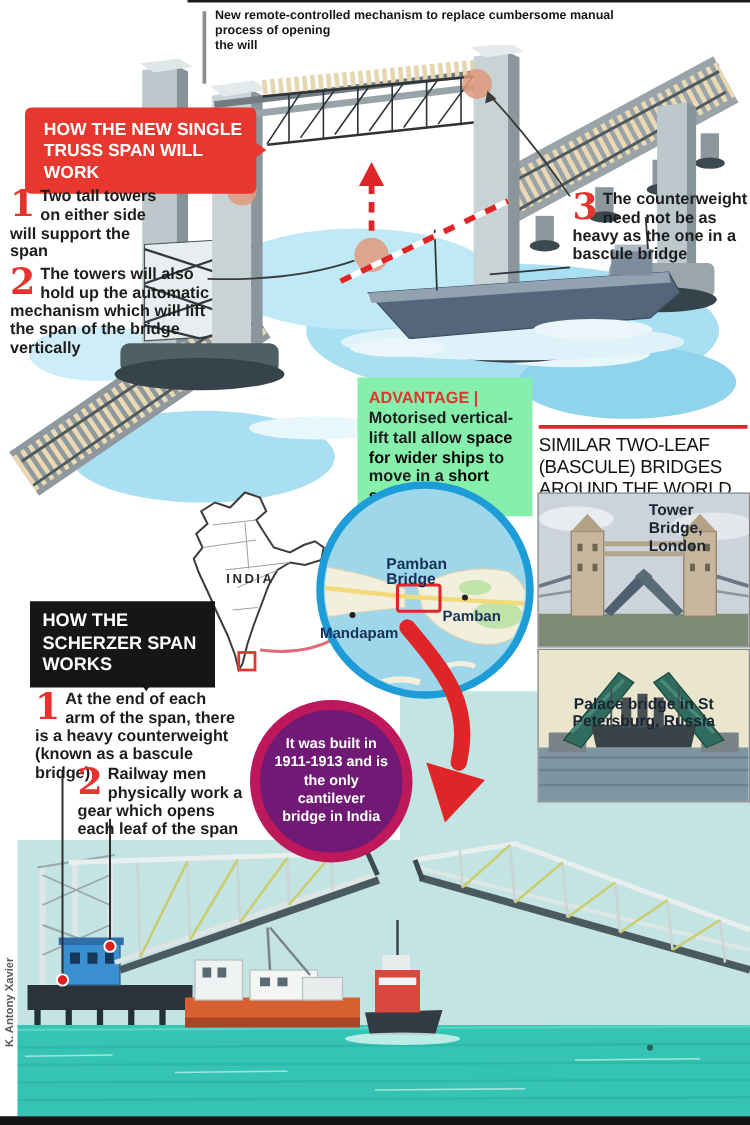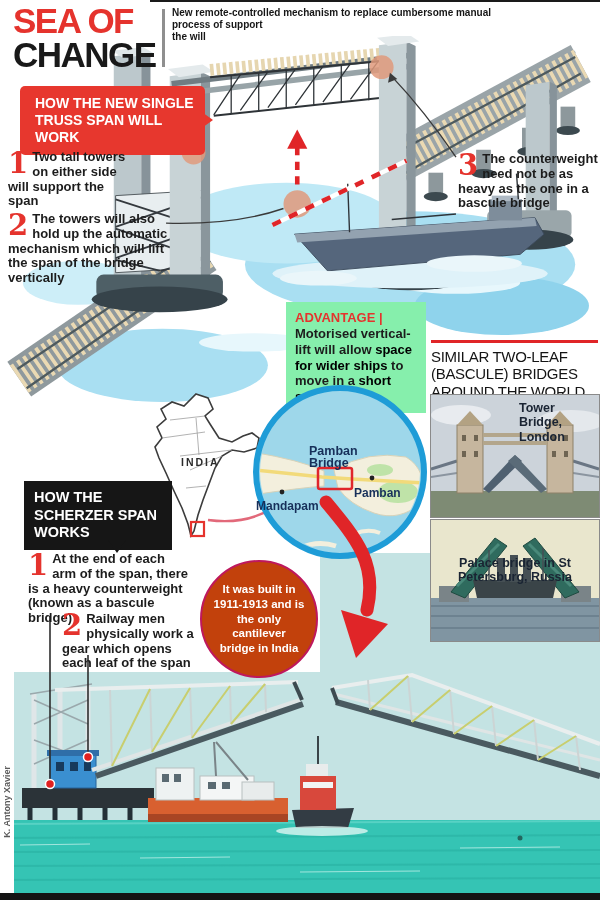--- a/index.html
+++ b/index.html
@@ -28,21 +28,21 @@
   .rule{background:#e02528;height:3px;}
   .simhead{font-weight:normal;font-size:15px;line-height:1.15;color:#141414;letter-spacing:-.3px;}
   .photo{border:1px solid #8a8a8a;overflow:hidden;background:#cfd6dd;}
   .caption{position:absolute;font-weight:bold;font-size:12.5px;line-height:1.15;color:#1a2433;}
   
   .blackbox{background:#161616;color:#fff;font-weight:bold;font-size:14.5px;line-height:1.22;
             padding:8px 10px;width:128px;}
   .blackbox-tip{width:0;height:0;border-left:9px solid transparent;border-right:9px solid transparent;
             border-top:13px solid #161616;}
   
-  .fact{width:114px;height:114px;border-radius:50%;background:#c2410c;border:2px solid #be185d;
+  .fact{width:114px;height:114px;border-radius:50%;background:#701a75;border:8px solid #be185d;
         display:flex;align-items:center;justify-content:center;text-align:center;
         color:#fff;font-weight:bold;font-size:11.5px;line-height:1.3;}
   .fact div{width:92px;}
   .credit{writing-mode:vertical-rl;transform:rotate(180deg);font-size:9px;font-weight:bold;color:#5a5a5a;}
   svg{display:block;}
 </style>
 </head>
 <body>
 
 <div id="page">
@@ -154,28 +154,24 @@
 
     <g stroke="#3a3a3a" stroke-width="1.5" fill="none">
       <path d="M98,166 Q150,136 172,155"></path>
       <polygon points="172,155 164,148 163,158" fill="#3a3a3a" stroke="none"></polygon>
       <path d="M154,240 Q230,242 282,224"></path>
       <path d="M470,168 Q436,118 400,80"></path>
       <polygon points="398,76 396,87 406,83" fill="#3a3a3a" stroke="none"></polygon>
     </g>
   </svg>
 
-  <div class="abs title" style="left:13px;top:4px;z-index:3;">
-    <div class="l1">SEA OF</div>
-    <div class="l2">CHANGE</div>
-  </div>
   <div class="abs" style="left:162px;top:9px;width:3px;height:58px;background:#8f8f8f;z-index:3;"></div>
   <div class="abs subtitle" style="left:172px;top:7px;width:420px;z-index:3;">
     <div>New remote-controlled mechanism  to replace cumbersome manual</div>
-    <div>process of support</div>
+    <div>process of opening</div>
     <div>the will</div>
   </div>
 
   <div class="abs bubble" style="left:20px;top:86px;z-index:3;padding-left:15px;">HOW THE NEW SINGLE TRUSS SPAN WILL WORK</div>
   <div class="abs bubble-tip" style="left:199px;top:110px;z-index:3;"></div>
 
   <div class="abs pt" style="left:8px;top:150px;width:128px;z-index:3;">
     <span class="num">1</span>
     <span>Two tall towers on either side will support the span</span>
   </div>
@@ -183,21 +179,21 @@
     <span class="num">2</span>
     <span>The towers will also hold up the automatic mechanism which will lift the span of the bridge vertically</span>
   </div>
   <div class="abs pt" style="left:458px;top:152px;width:142px;z-index:3;">
     <span class="num">3</span>
     <span>The counterweight need not be as heavy as the one in a bascule bridge</span>
   </div>
 
   <div class="abs advbox" style="left:286px;top:302px;z-index:3;">
     <span class="lbl">ADVANTAGE |</span><br>
-    <span>Motorised vertical-lift will allow </span><span class="hard">space for wider ships</span><span> to move in a </span><span class="hard">short span of time</span>
+    <span>Motorised vertical-lift tall allow </span><span class="hard">space for wider ships</span><span> to move in a </span><span class="hard">short span of time</span>
   </div>
 
   <div class="abs rule" style="left:431px;top:340px;width:167px;z-index:5;"></div>
   <div class="abs simhead" style="left:431px;top:348px;width:170px;z-index:5;">SIMILAR TWO-LEAF (BASCULE) BRIDGES AROUND THE WORLD</div>
 
   <div class="abs photo" style="left:430px;top:394px;width:168px;height:122px;z-index:5;">
     <svg width="168" height="122" viewBox="0 0 168 122">
       <rect width="168" height="122" fill="#ccd3da"></rect>
       <ellipse cx="30" cy="20" rx="30" ry="10" fill="#e8ebef"></ellipse>
       <ellipse cx="140" cy="26" rx="34" ry="11" fill="#e4e8ec"></ellipse>

